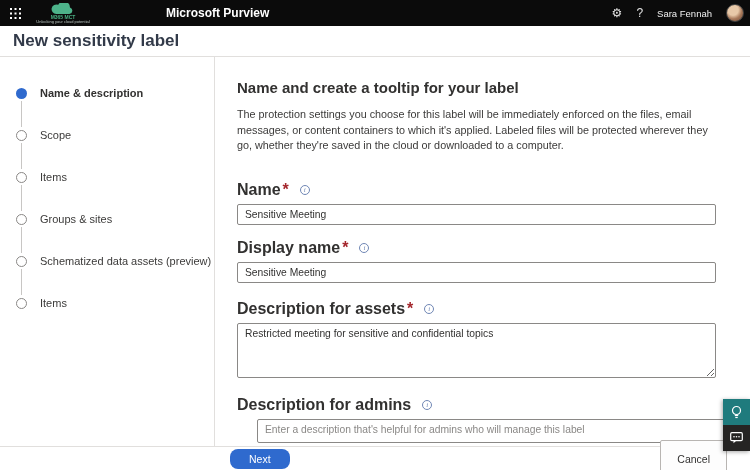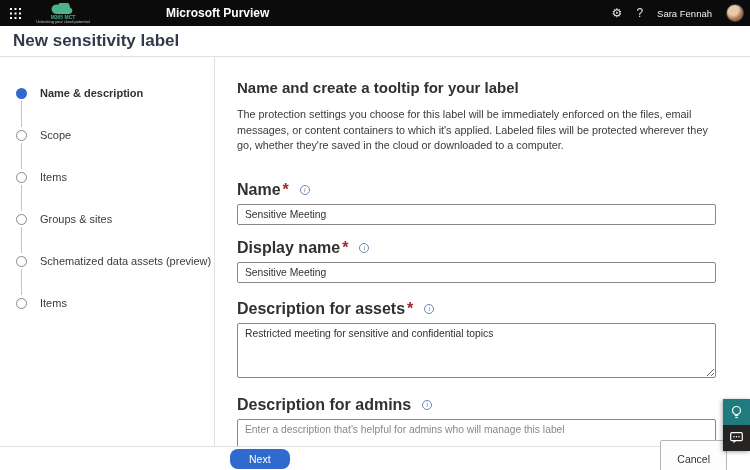--- a/index.html
+++ b/index.html
@@ -170,21 +170,21 @@
         <span class="info-icon">i</span>
       </div>
       <textarea class="text-area" style="height: 55px;">Restricted meeting for sensitive and confidential topics</textarea>
     </div>
 
     <div class="field-group mt-std">
       <div class="field-label-row">
         <span class="field-label">Description for admins</span>
         <span class="info-icon">i</span>
       </div>
-      <textarea class="text-area ta-admins" style="height: 50px;" placeholder="Enter a description that's helpful for admins who will manage this label"></textarea>
+      <textarea class="text-area ta-admins" style="height: 24px; margin-left: 20px;" placeholder="Enter a description that's helpful for admins who will manage this label"></textarea>
     </div>
 
     <div class="label-color">
       <div class="lc-heading">Label color</div>
       <div class="lc-text"><span>The color selected below is currently applied to the parent label. As a result, all sublabels of the parent label will inherit the same color. If you want to use a different color, edit the parent label. </span></div>
 
     </div>
   </div>
 </div>
 

